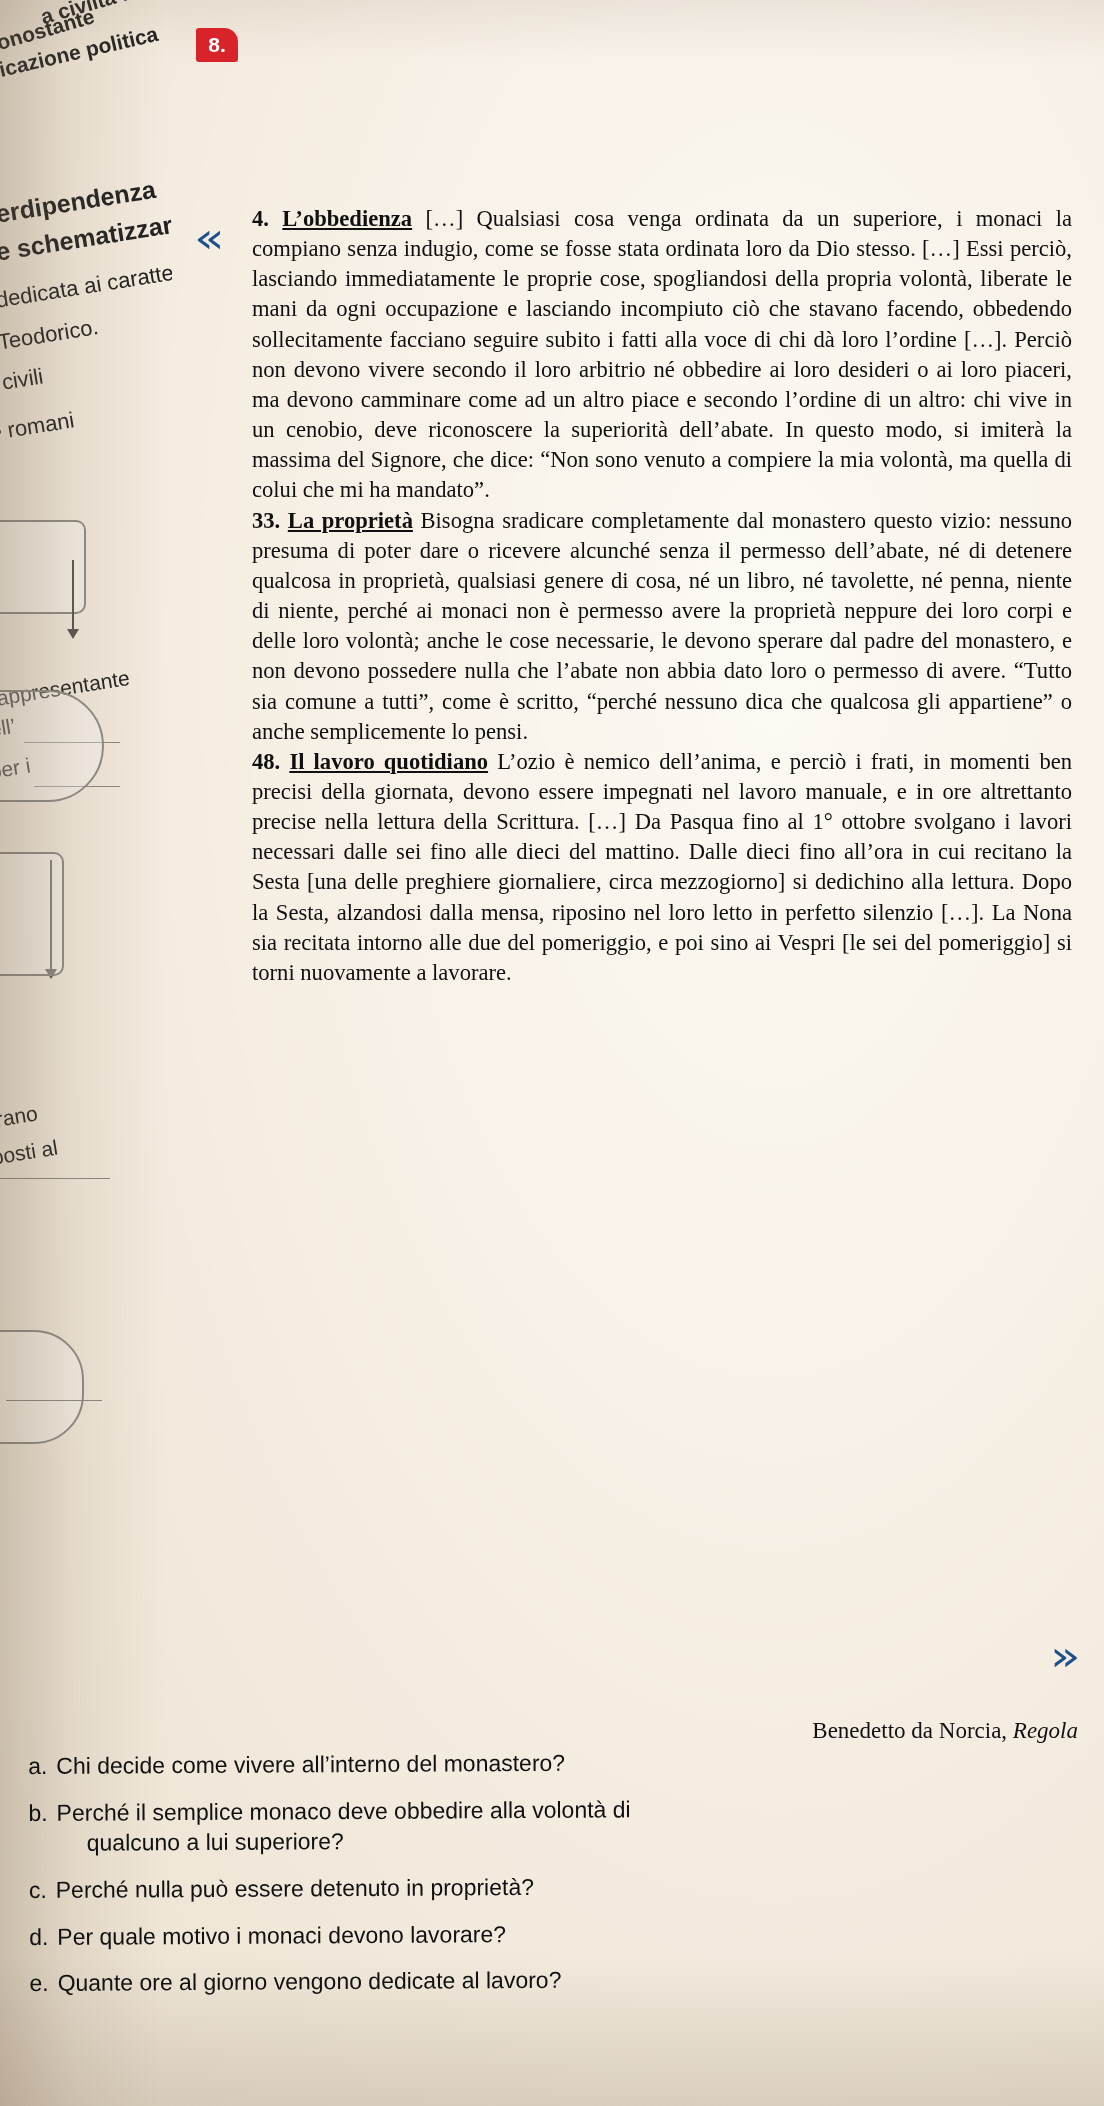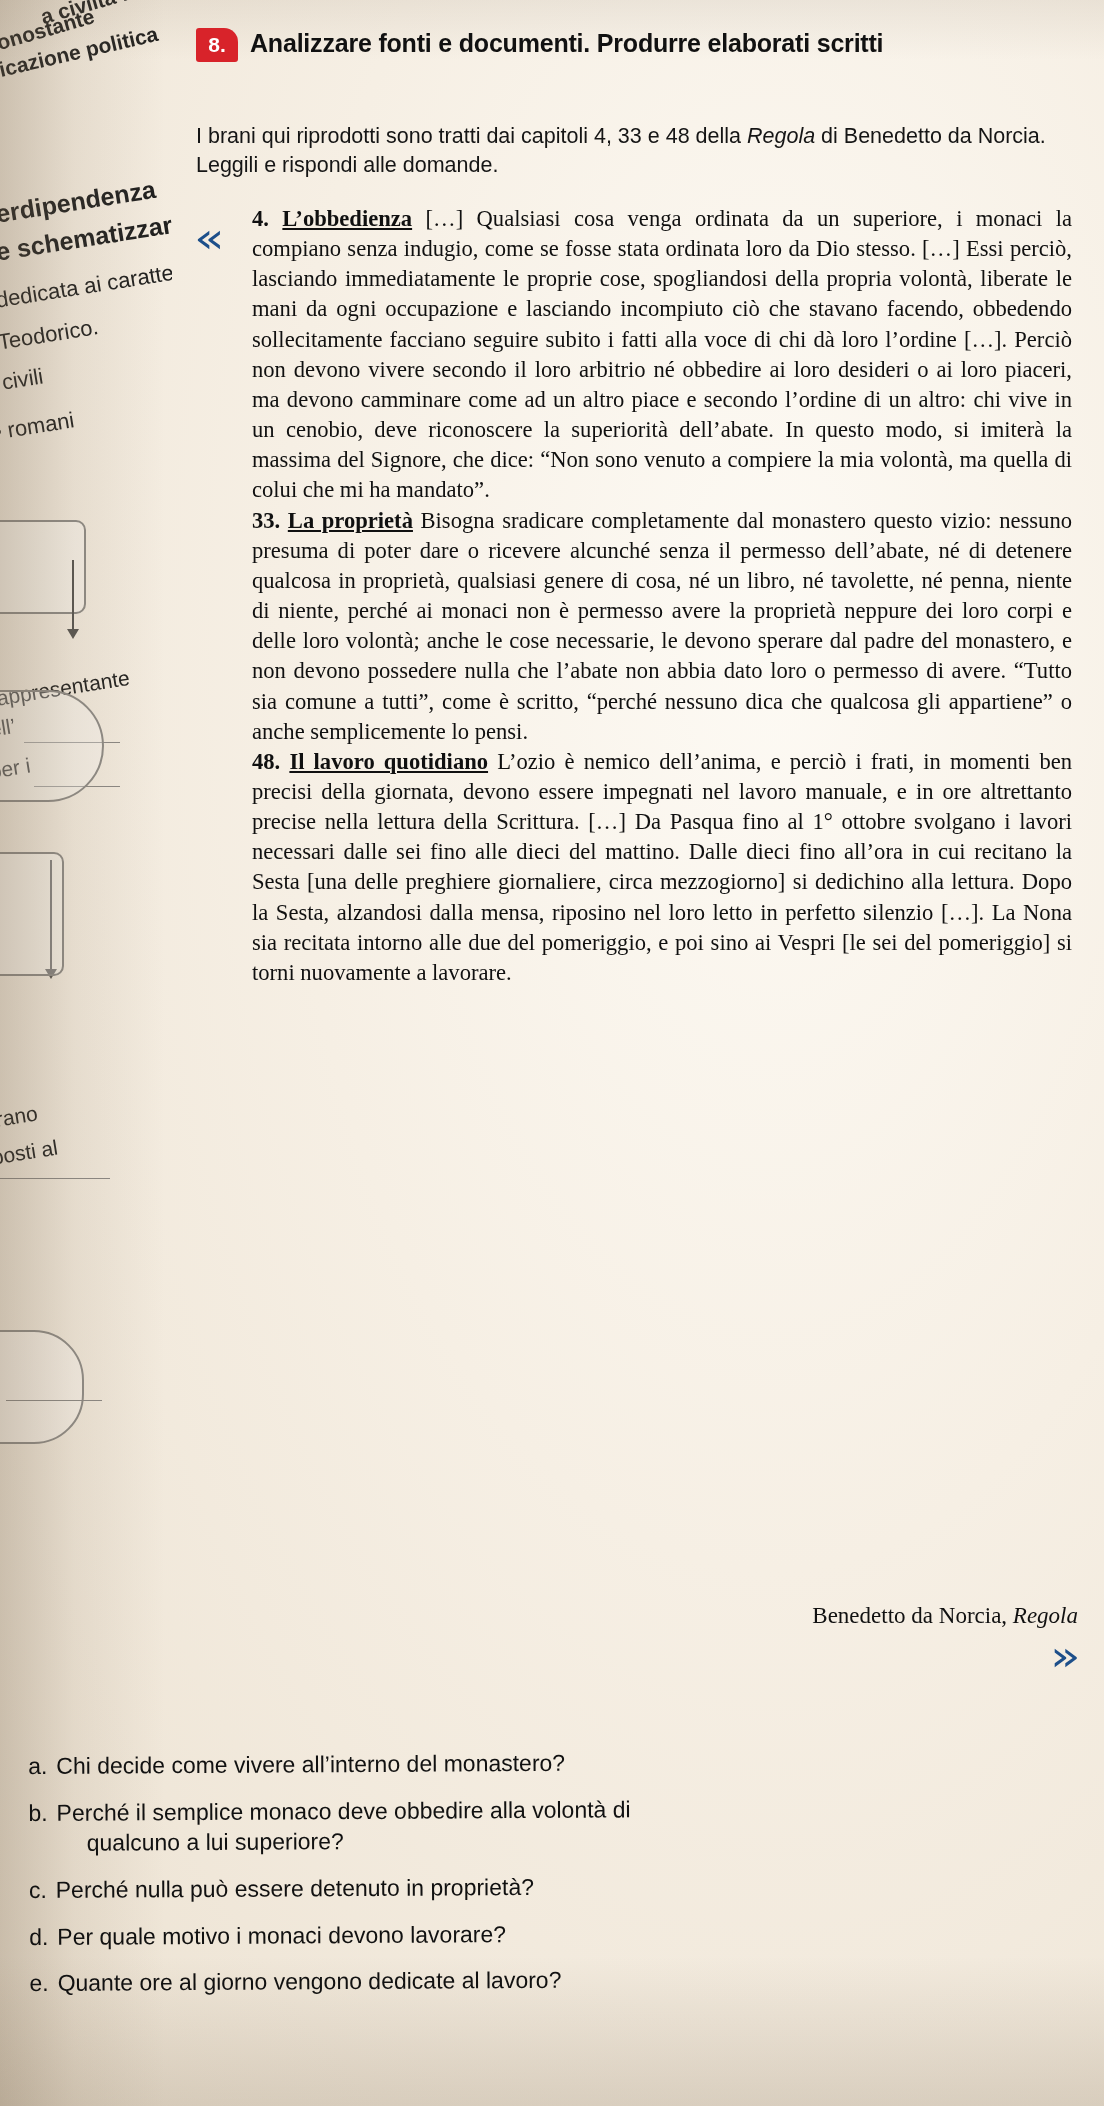--- a/index.html
+++ b/index.html
@@ -180,21 +180,21 @@
 
   
   #para-4 {
     width: 820px;
   }
 
   
   #attribution {
     position: absolute;
     right: 26px;
-    top: 1603px;
+    top: 1718px;
     font-size: 23px;
     color: #111111;
     text-align: right;
   }
   #attribution .ital { font-style: italic; }
 
   
   #questions {
     position: absolute;
     left: 28px;
@@ -263,26 +263,22 @@
     <div class="bleed-box" style="left:-70px; top:1330px; width:150px; height:110px; border-radius:50px;"></div>
     <div class="bleed-rule" style="left:6px; top:1400px; width:96px;"></div>
   </div>
 
   <div id="gutter-shade"></div>
   <div id="top-shade"></div>
   <div id="bottom-shade"></div>
 
   <div id="header">
     <div id="section-badge">8.</div>
-    <div id="header-title">Analizzare fonti e documenti. Produrre elaborati scritti</div>
-  </div>
-
-  <div id="intro">
-    <span>I brani qui riprodotti sono tratti dai capitoli 4, 33 e 48 della </span><i>Regola</i><span> di Benedetto da Norcia. Leggili e rispondi alle domande.</span>
-  </div>
+  </div>
+
 
   <div id="quote-open">«</div>
   <div id="quote-close">»</div>
 
   <div id="body-col">
     <p id="para-4"><span class="lead-num">4.</span> <span class="lead-label">L’obbedienza</span> <span>[…] Qualsiasi cosa venga ordinata da un superiore, i monaci la compiano senza indugio, come se fosse stata ordinata loro da Dio stesso. […] Essi perciò, lasciando immediatamente le proprie cose, spogliandosi della propria volontà, liberate le mani da ogni occupazione e lasciando incompiuto ciò che stavano facendo, obbedendo sollecitamente facciano seguire subito i fatti alla voce di chi dà loro l’ordine […]. Perciò non devono vivere secondo il loro arbitrio né obbedire ai loro desideri o ai loro piaceri, ma devono camminare come ad un altro piace e secondo l’ordine di un altro: chi vive in un cenobio, deve riconoscere la superiorità dell’abate. In questo modo, si imiterà la massima del Signore, che dice: “Non sono venuto a compiere la mia volontà, ma quella di colui che mi ha mandato”.</span></p>
 
     <p><span class="lead-num">33.</span> <span class="lead-label">La proprietà</span> <span>Bisogna sradicare completamente dal monastero questo vizio: nessuno presuma di poter dare o ricevere alcunché senza il permesso dell’abate, né di detenere qualcosa in proprietà, qualsiasi genere di cosa, né un libro, né tavolette, né penna, niente di niente, perché ai monaci non è permesso avere la proprietà neppure dei loro corpi e delle loro volontà; anche le cose necessarie, le devono sperare dal padre del monastero, e non devono possedere nulla che l’abate non abbia dato loro o permesso di avere. “Tutto sia comune a tutti”, come è scritto, “perché nessuno dica che qualcosa gli appartiene” o anche semplicemente lo pensi.</span></p>
 
     <p><span class="lead-num">48.</span> <span class="lead-label">Il lavoro quotidiano</span> <span>L’ozio è nemico dell’anima, e perciò i frati, in momenti ben precisi della giornata, devono essere impegnati nel lavoro manuale, e in ore altrettanto precise nella lettura della Scrittura. […] Da Pasqua fino al 1° ottobre svolgano i lavori necessari dalle sei fino alle dieci del mattino. Dalle dieci fino all’ora in cui recitano la Sesta [una delle preghiere giornaliere, circa mezzogiorno] si dedichino alla lettura. Dopo la Sesta, alzandosi dalla mensa, riposino nel loro letto in perfetto silenzio […]. La Nona sia recitata intorno alle due del pomeriggio, e poi sino ai Vespri [le sei del pomeriggio] si torni nuovamente a lavorare.</span></p>

